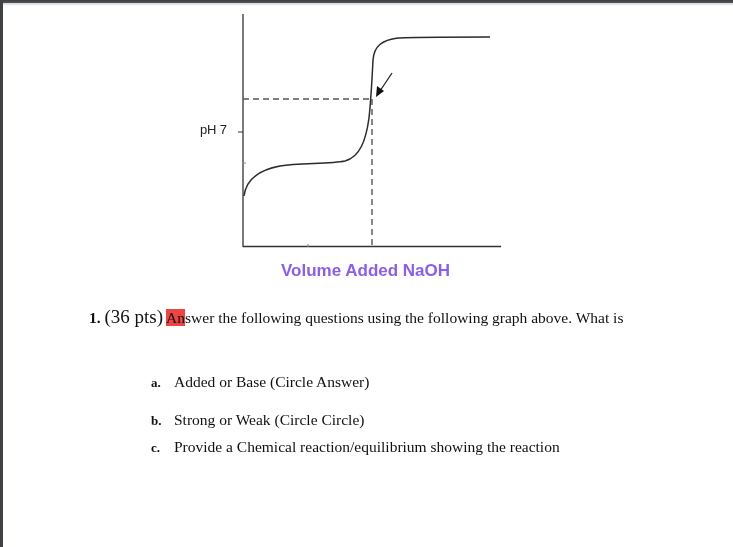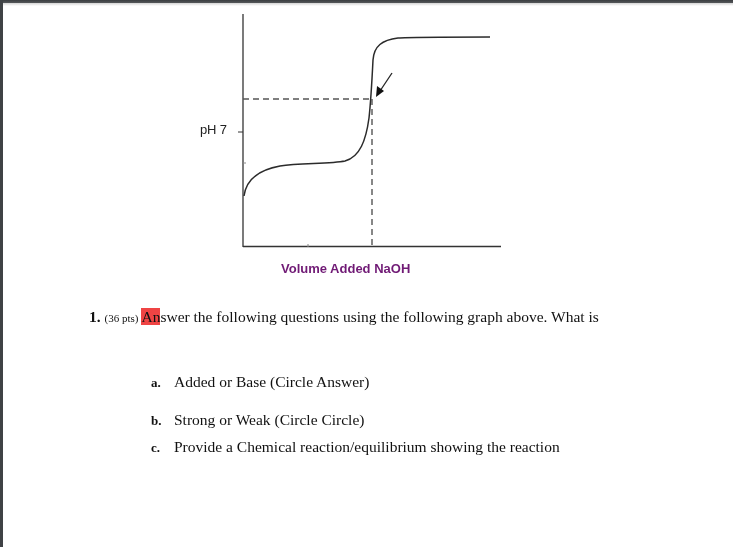--- a/index.html
+++ b/index.html
@@ -24,28 +24,28 @@
   .graph {
     position: absolute; left: 0; top: 0; width: 664px; height: 290px;
   }
   .ylabel {
     position: absolute; left: 200px; top: 122px;
     font-family: "Liberation Sans", sans-serif; font-size: 13px; color: #222;
     letter-spacing: -0.2px;
   }
   .xlabel {
     position: absolute; left: 281px; top: 261px;
-    font-family: "Liberation Sans", sans-serif; font-size: 13px; font-weight: bold; color: #701a75;
+    font-family: "Liberation Sans", sans-serif; font-size: 17px; font-weight: bold; color: #8b5cf6;
   }
   .question {
     position: absolute; left: 89px; top: 304px; width: 560px;
     font-size: 15.5px; line-height: 25px;
   }
   .question .num { font-weight: bold; }
-  .question .pts { font-size: 11px; text-align: right; }
+  .question .pts { font-size: 19px; text-align: right; }
   .question .hl { background: #ef4444; }
   .question .line2 { display: block; padding-left: 26px; }
   .sub {
     position: absolute; left: 151px; font-size: 15.5px; line-height: 25px;
   }
   .sub .letter {
     display: inline-block; width: 23px; font-weight: bold; font-size: 13px;
   }
   .sub .cont { display: block; padding-left: 23px; }
 </style>

